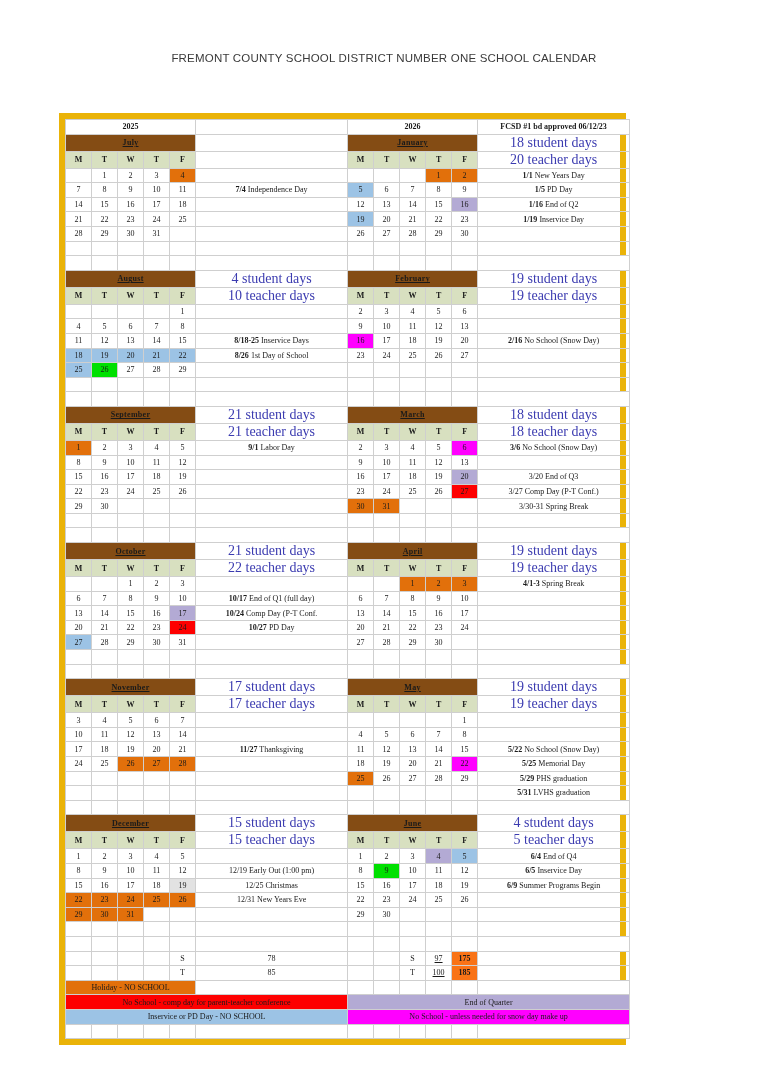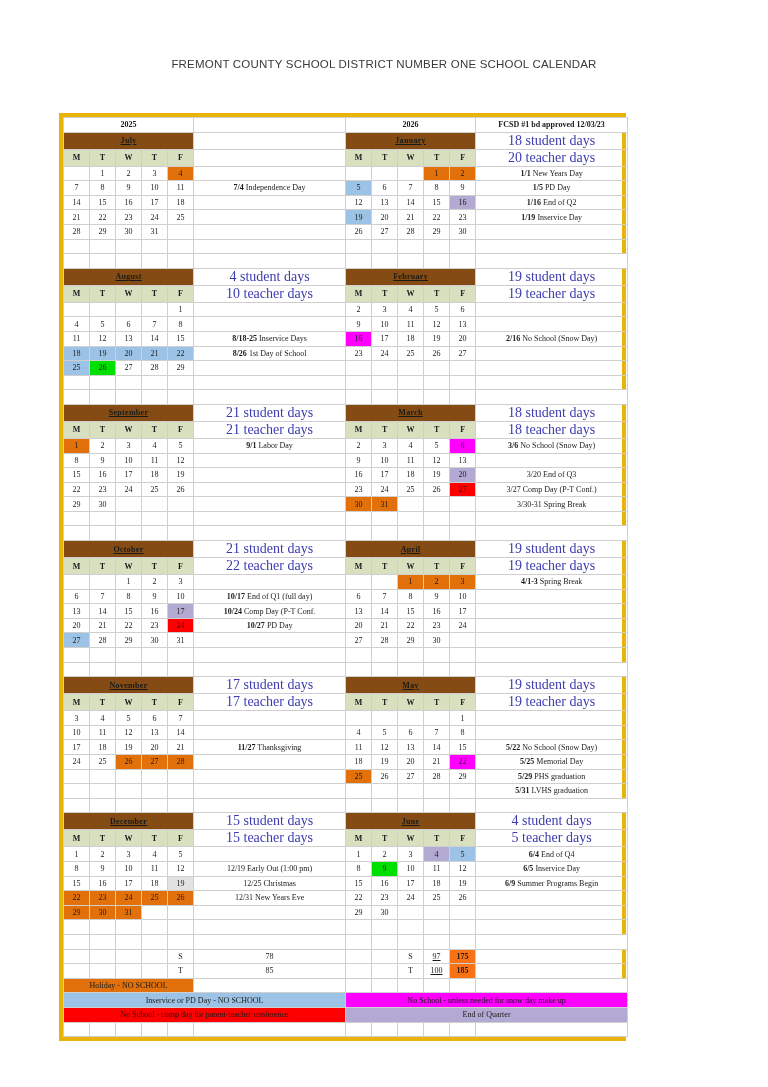--- a/index.html
+++ b/index.html
@@ -10,35 +10,35 @@
   body {
     width: 768px;
     height: 1087px;
     font-family: "Liberation Sans", sans-serif;
     color: #000;
     position: relative;
     overflow: hidden;
   }
   #page-title {
     position: absolute;
-    top: 58px;
+    top: 52px;
     left: 0;
     width: 768px;
     text-align: center;
     font-size: 11.5px;
     letter-spacing: 0.2px;
     color: #3a3a3a;
     font-family: "Liberation Sans", sans-serif;
   }
   #cal-wrap {
     position: absolute;
     left: 59px;
     top: 113px;
     width: 567px;
-    border: 4px solid #eab308;
+    border: 6px solid #eab308;
     box-sizing: border-box;
     background: #fff;
   }
   table.cal {
     border-collapse: collapse;
     width: 100%;
     table-layout: fixed;
   }
   table.cal td {
     border: 1px solid #cfcfcf;
@@ -192,21 +192,21 @@
         <col class="daycol">
         <col class="daycol">
         <col class="daycol">
       <col class="notecol">
     </colgroup>
     <tbody id="cal-body">
         <tr>
           <td class="yearcell" colspan="5">2025</td>
           <td class="blankhead"></td>
           <td class="yearcell" colspan="5">2026</td>
-          <td class="approved">FCSD #1 bd approved 12/03/23</td>
+          <td class="approved">FCSD #1 bd approved 06/12/23</td>
         </tr>
         <tr>
           <td class="monthname" colspan="5">July</td>
           <td class="note days"></td>
           <td class="monthname" colspan="5">January</td>
           <td class="note days">18 student days</td>
         </tr>
         <tr>
           <td class="dow">M</td>
           <td class="dow">T</td>
@@ -941,26 +941,26 @@
           <td class="legend lg-orange" colspan="5">Holiday - NO SCHOOL</td>
           <td class="emptycell"></td>
           <td class="emptycell"></td>
           <td class="emptycell"></td>
           <td class="emptycell"></td>
           <td class="emptycell"></td>
           <td class="emptycell"></td>
           <td class="emptycell"></td>
         </tr>
         <tr>
+          <td class="legend lg-red" colspan="6">No School - comp day for parent-teacher conference</td>
+          <td class="legend lg-purple" colspan="6">End of Quarter</td>
+        </tr>
+        <tr>
           <td class="legend lg-blue" colspan="6">Inservice or PD Day - NO SCHOOL</td>
           <td class="legend lg-magenta" colspan="6">No School - unless needed for snow day make up</td>
-        </tr>
-        <tr>
-          <td class="legend lg-red" colspan="6">No School - comp day for parent-teacher conference</td>
-          <td class="legend lg-purple" colspan="6">End of Quarter</td>
         </tr>
         <tr>
           <td class="emptycell"></td>
           <td class="emptycell"></td>
           <td class="emptycell"></td>
           <td class="emptycell"></td>
           <td class="emptycell"></td>
           <td class="emptycell"></td>
           <td class="emptycell"></td>
           <td class="emptycell"></td>

